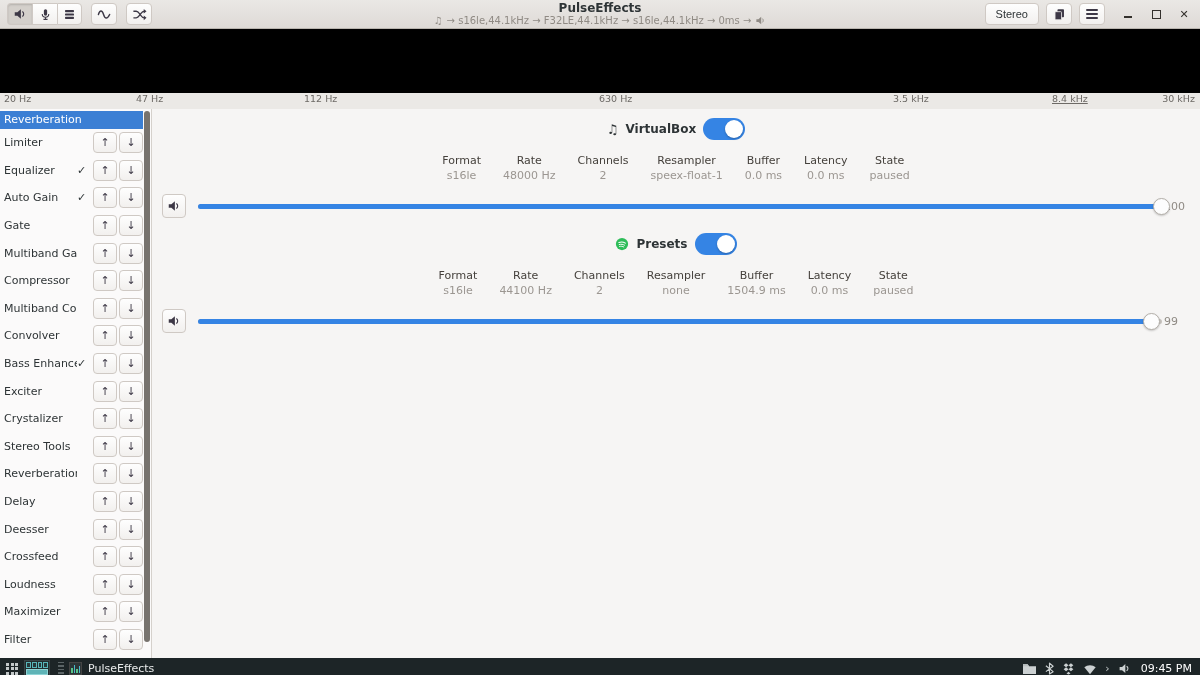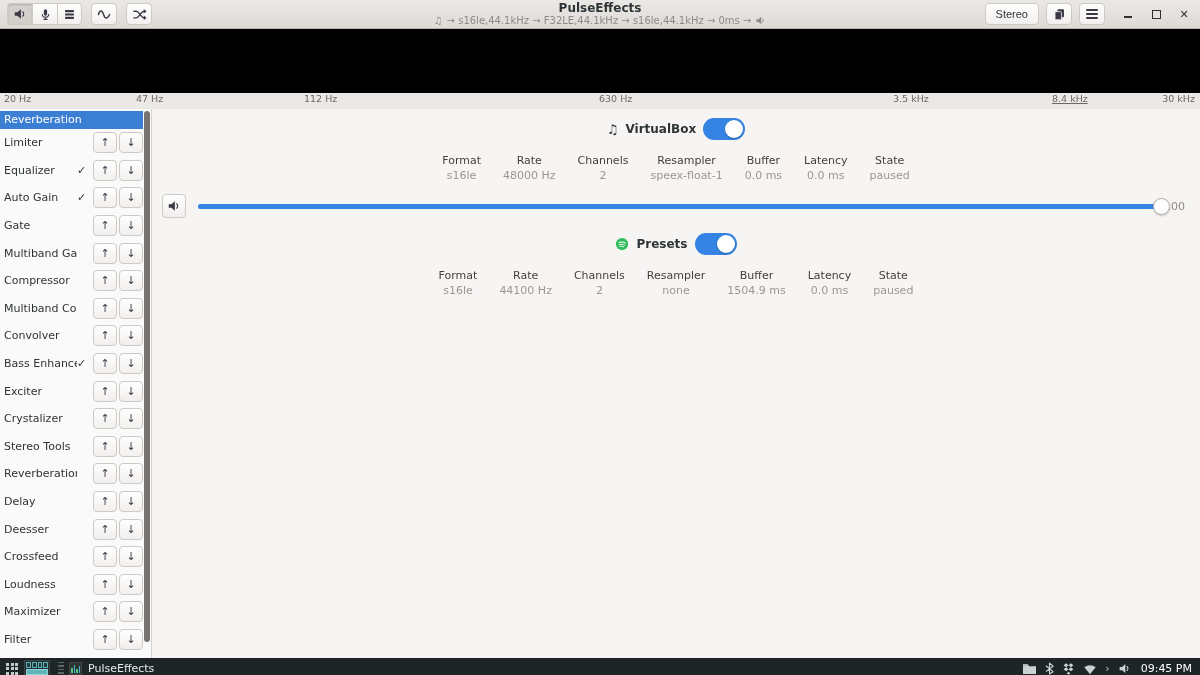--- a/index.html
+++ b/index.html
@@ -537,20 +537,36 @@
             <div class="field-label">Latency</div>
             <div class="field-value">0.0 ms</div>
           </div>
 
           <div class="field-col">
             <div class="field-label">State</div>
             <div class="field-value">paused</div>
           </div>
 
       </div>
+      <div class="volume-row">
+        <button class="btn mute-btn">
+          <span>
+            <svg width="14" height="14" viewBox="0 0 16 16">
+                <path d="M2 6h3l4-3.5v11L5 10H2z" fill="#3d3846"></path>
+                <path d="M11 5.5a3.2 3.2 0 0 1 0 5" fill="none" stroke="#3d3846" stroke-width="1.3" stroke-linecap="round"></path>
+              </svg>
+          </span>
+        </button>
+        <div class="slider" style="--val: 99;">
+          <div class="track"></div>
+            <div class="fill"></div>
+            <div class="knob"></div>
+        </div>
+        <div class="vol-value">99</div>
+      </div>
     </div>
 
   </div>
 </div>
 
 <div class="taskbar">
   <div class="grid-icon">
       <i></i>
       <i></i>
       <i></i>

